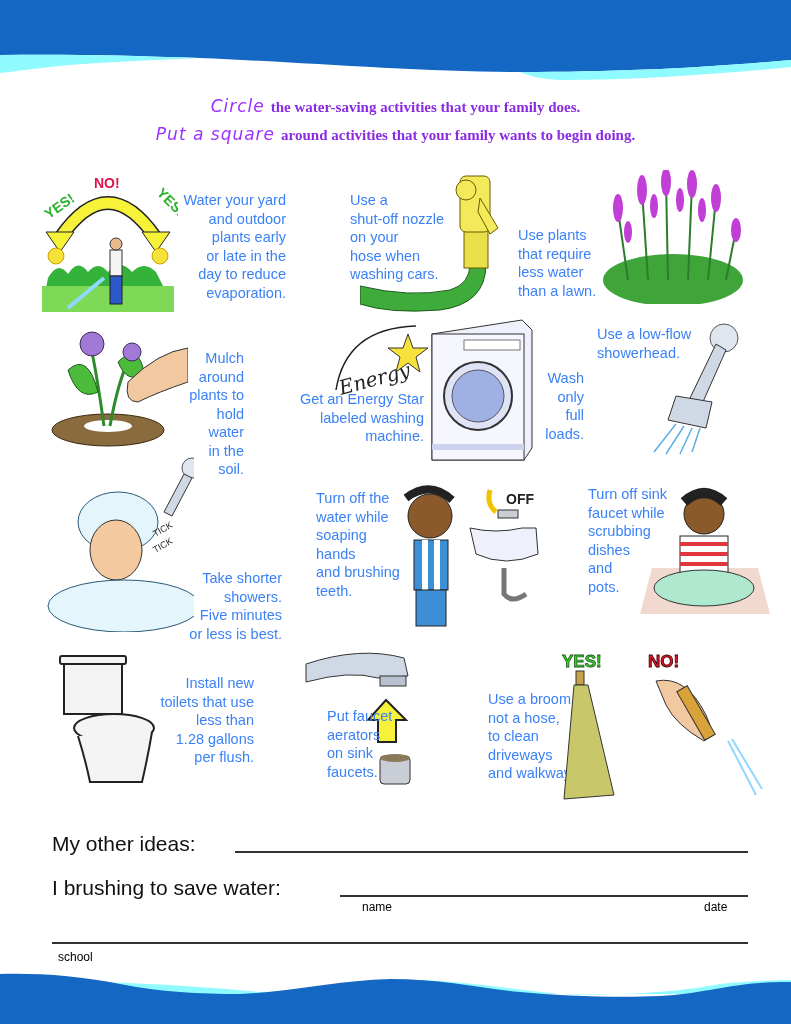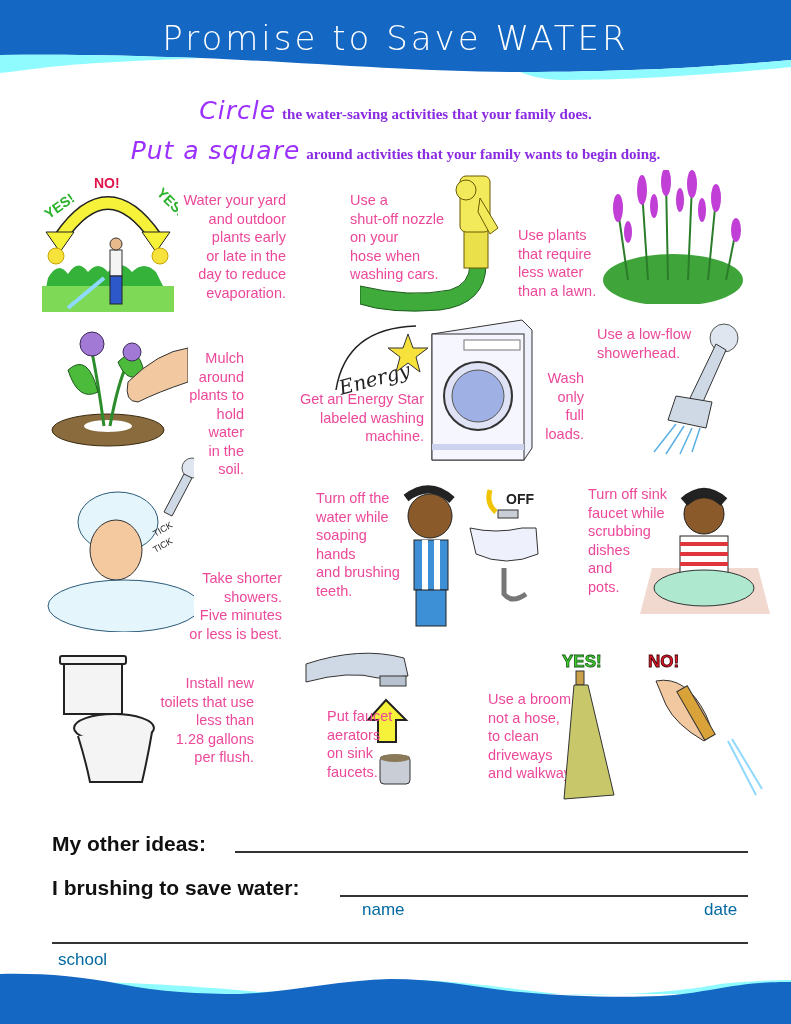--- a/index.html
+++ b/index.html
@@ -2,45 +2,44 @@
 <html><head>
 <meta charset="utf-8">
 <style>
   html,body{margin:0;padding:0;background:#fff;}
   body{width:791px;height:1024px;position:relative;overflow:hidden;font-family:"Liberation Sans",sans-serif;color:#111;}
   .abs{position:absolute;}
   .header{left:0;top:0;width:791px;height:90px;}
   .header svg{position:absolute;left:0;top:0;}
   .title{position:absolute;left:0;top:18px;width:791px;text-align:center;color:#fff;font-family:"DejaVu Sans",sans-serif;font-size:34px;letter-spacing:3px;font-weight:300;}
   .instr{color:#8a2be2;font-family:"Liberation Serif",serif;font-weight:bold;font-size:15px;}
-  .hand{font-family:"DejaVu Sans",sans-serif;font-style:italic;font-weight:normal;font-size:25px;color:#9b30ff;letter-spacing:1px;margin-right:6px;}
-  .cap{position:absolute;font-size:14.5px;line-height:18.5px;color:#ec4899;}
+  .hand{font-family:"DejaVu Sans",sans-serif;font-style:italic;font-weight:normal;font-size:17px;color:#9b30ff;letter-spacing:1px;margin-right:6px;}
+  .cap{position:absolute;font-size:14.5px;line-height:18.5px;color:#3b82f6;}
   .r{text-align:right;}
   .pic{position:absolute;}
-  .form-label{position:absolute;font-weight:bold;font-size:21px;color:#111;}
+  .form-label{position:absolute;font-weight:normal;font-size:21px;color:#111;}
   .line{position:absolute;height:2px;background:#333;}
-  .small{position:absolute;font-size:17px;color:#0369a1;}
+  .small{position:absolute;font-size:12px;color:#000000;}
   .footer{left:0;top:970px;width:791px;height:54px;}
 </style>
 </head>
 <body>
 
 <div class="abs header">
   <svg width="791" height="90">
     <path d="M0 0 H791 V60 C700 68 620 72 520 72 C420 72 300 62 200 58 C120 55 60 54 0 55 Z" fill="#1467c2"></path>
     <path d="M0 55 C60 54 120 55 200 58 C160 60 100 62 60 66 C30 69 10 72 0 73 Z" fill="#8ffbff"></path>
     <path d="M520 72 C620 72 700 68 791 60 V67 C720 74 640 80 560 80 C540 79 530 76 520 72 Z" fill="#8ffbff"></path>
   </svg>
-  <div class="title">Promise to Save WATER</div>
 </div>
 
 <div class="abs instr" style="left:0;top:96px;width:791px;text-align:center;">
   <span class="hand">Circle</span><span>the water-saving activities that your family does.</span>
 </div>
-<div class="abs instr" style="left:0;top:136px;width:791px;text-align:center;">
+<div class="abs instr" style="left:0;top:124px;width:791px;text-align:center;">
   <span class="hand">Put a square</span><span>around activities that your family wants to begin doing.</span>
 </div>
 
 <div class="pic" style="left:38px;top:168px;width:140px;height:148px;">
   <svg width="140" height="148">
     <path d="M22 70 Q70 0 118 70" stroke="#222" stroke-width="14" fill="none"></path>
     <path d="M22 70 Q70 0 118 70" stroke="#f6f23a" stroke-width="11" fill="none"></path>
     <polygon points="8,64 36,64 22,84" fill="#f6f23a" stroke="#222"></polygon>
     <polygon points="104,64 132,64 118,84" fill="#f6f23a" stroke="#222"></polygon>
     <text x="6" y="44" font-family="Liberation Sans, sans-serif" font-weight="bold" font-size="14" fill="#2bb32b" transform="rotate(-35 20 40)">YES!</text>

